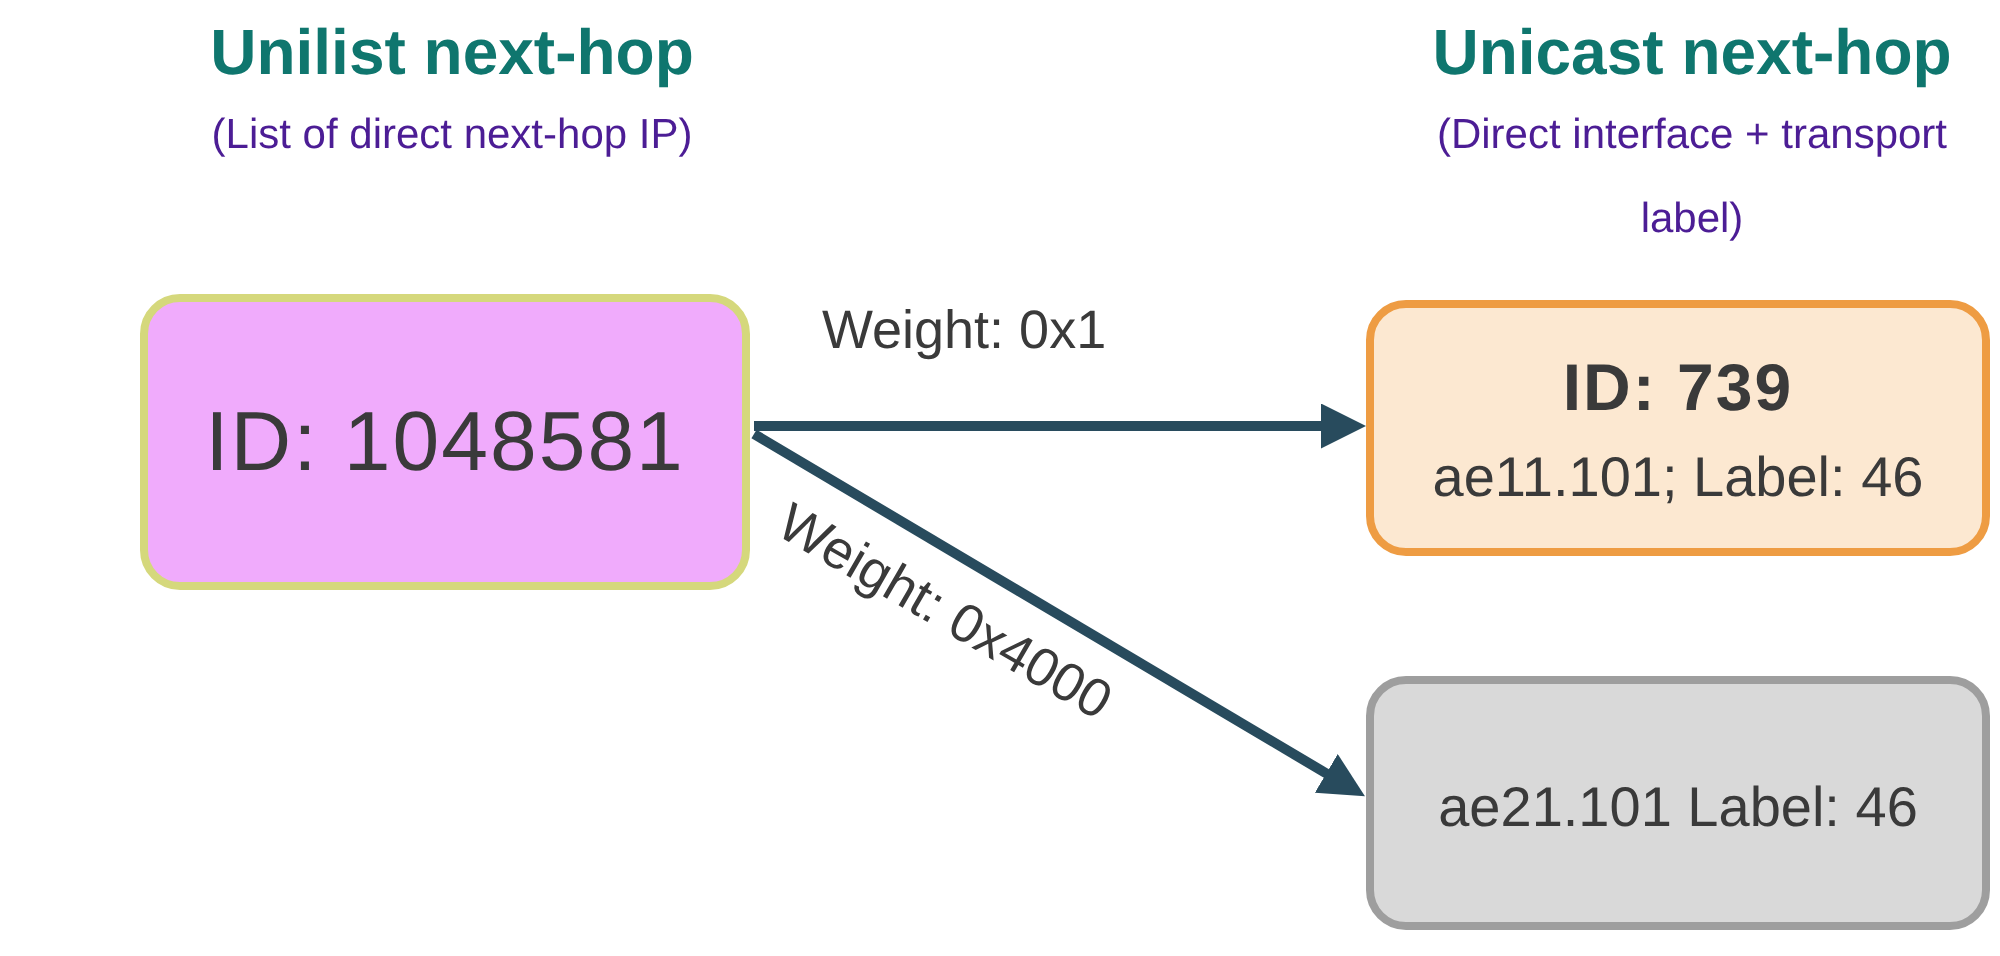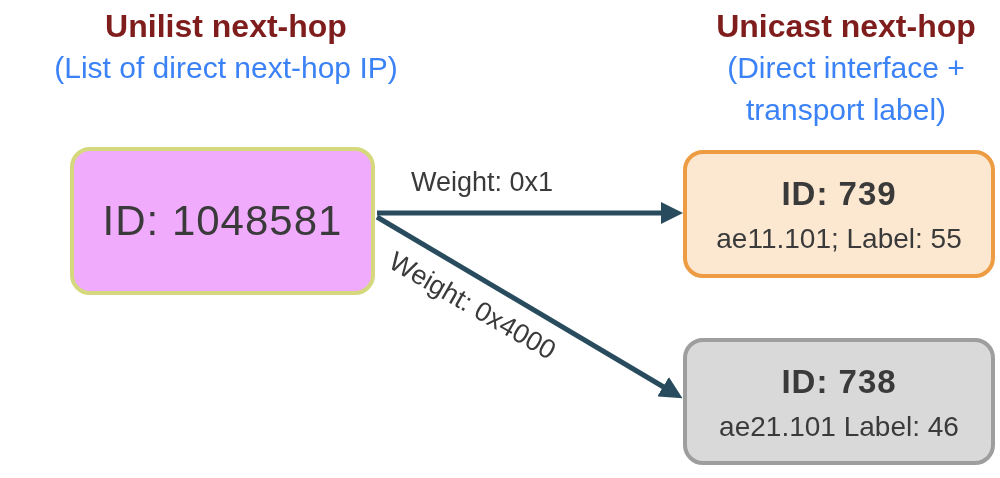--- a/index.html
+++ b/index.html
@@ -11,22 +11,22 @@
     width: 1000px;
     height: 478px;
     background: #ffffff;
     overflow: hidden;
   }
 
   
   .header { position: absolute; text-align: center; line-height: 42px; }
   .header-left  { left: 0px;   top: 5px; width: 452px; }
   .header-right { left: 690px; top: 5px; width: 312px; }
-  .header .title-main { font-size: 32px; font-weight: bold; color: #7f1d1d; }
-  .header .title-sub  { font-size: 30px; font-weight: normal; color: #3b82f6; }
+  .header .title-main { font-size: 32px; font-weight: bold; color: #0f766e; }
+  .header .title-sub  { font-size: 21px; font-weight: normal; color: #4c1d95; }
 
   
   .node {
     position: absolute;
     border-radius: 20px;
     border: 4px solid;
     display: flex;
     flex-direction: column;
     align-items: center;
     justify-content: center;
@@ -59,21 +59,21 @@
   }
   .edge-line { stroke: #284b5d; stroke-width: 5; fill: none; }
 
   
   .edge-label {
     position: absolute;
     font-size: 27px;
     color: #3a3a3a;
     white-space: nowrap;
   }
-  .edge-label-primary { left: 411px; top: 167px; }
+  .edge-label-primary { left: 411px; top: 150px; }
   .edge-label-backup  {
     left: 399px; top: 246px;
     transform: rotate(30deg);
     transform-origin: 0 0;
   }
 </style>
 </head>
 <body>
 
 <div class="canvas">
@@ -100,21 +100,20 @@
 
   <div class="edge-label edge-label-primary">Weight: 0x1</div>
   <div class="edge-label edge-label-backup">Weight: 0x4000</div>
 
   <div class="node node-unilist">
     <div class="node-id">ID: 1048581</div>
   </div>
 
   <div class="node node-739">
     <div class="node-id">ID: 739</div>
-    <div class="node-detail">ae11.101; Label: 55</div>
+    <div class="node-detail">ae11.101; Label: 46</div>
   </div>
 
   <div class="node node-738">
-    <div class="node-id">ID: 738</div>
     <div class="node-detail">ae21.101 Label: 46</div>
   </div>
 
 </div>
 
 </body></html>

